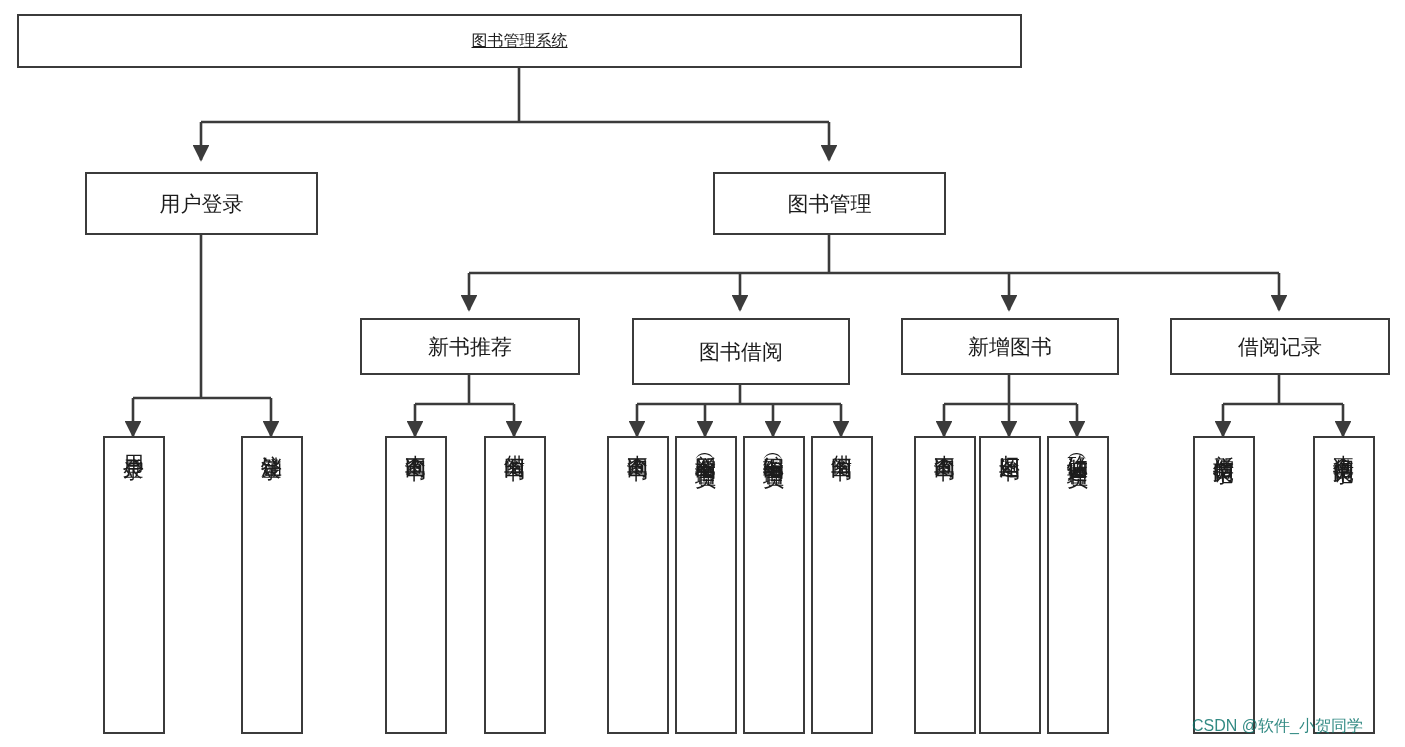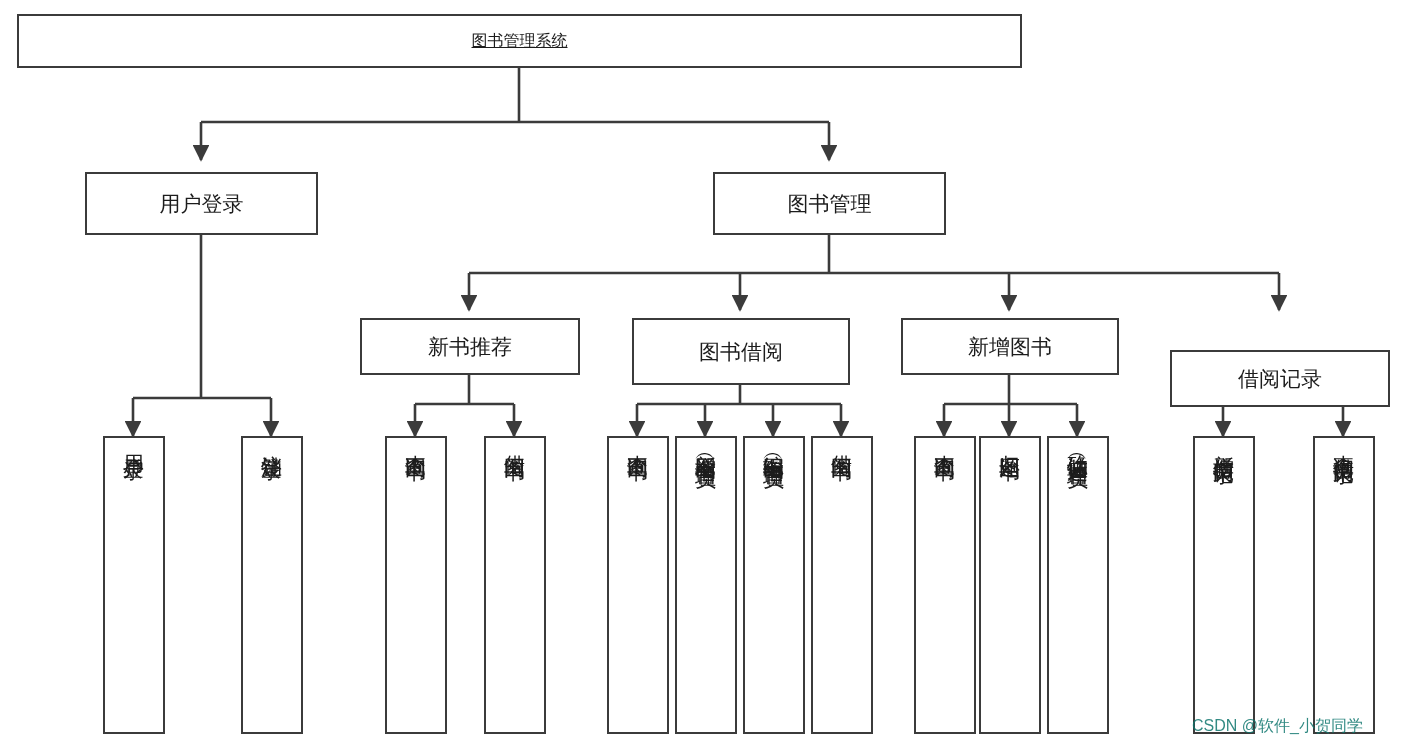--- a/index.html
+++ b/index.html
@@ -140,21 +140,21 @@
 
   <div class="node horiz" style="left:713px; top:172px; width:233px; height:63px;">
     <span class="label">图书管理</span>
   </div>
   <div class="node horiz" style="left:632px; top:318px; width:218px; height:67px;">
     <span class="label">图书借阅</span>
   </div>
   <div class="node horiz" style="left:901px; top:318px; width:218px; height:57px;">
     <span class="label">新增图书</span>
   </div>
-  <div class="node horiz" style="left:1170px; top:318px; width:220px; height:57px;margin-top:32px;">
+  <div class="node horiz" style="left:1170px; top:318px; width:220px; height:57px;">
     <span class="label">借阅记录</span>
   </div>
 
   <div class="node vert" style="left:103px; top:436px; width:62px; height:298px;">
     <span class="label">用户登录</span>
   </div>
   <div class="node vert" style="left:241px; top:436px; width:62px; height:298px;">
     <span class="label">注销登录</span>
   </div>
 

